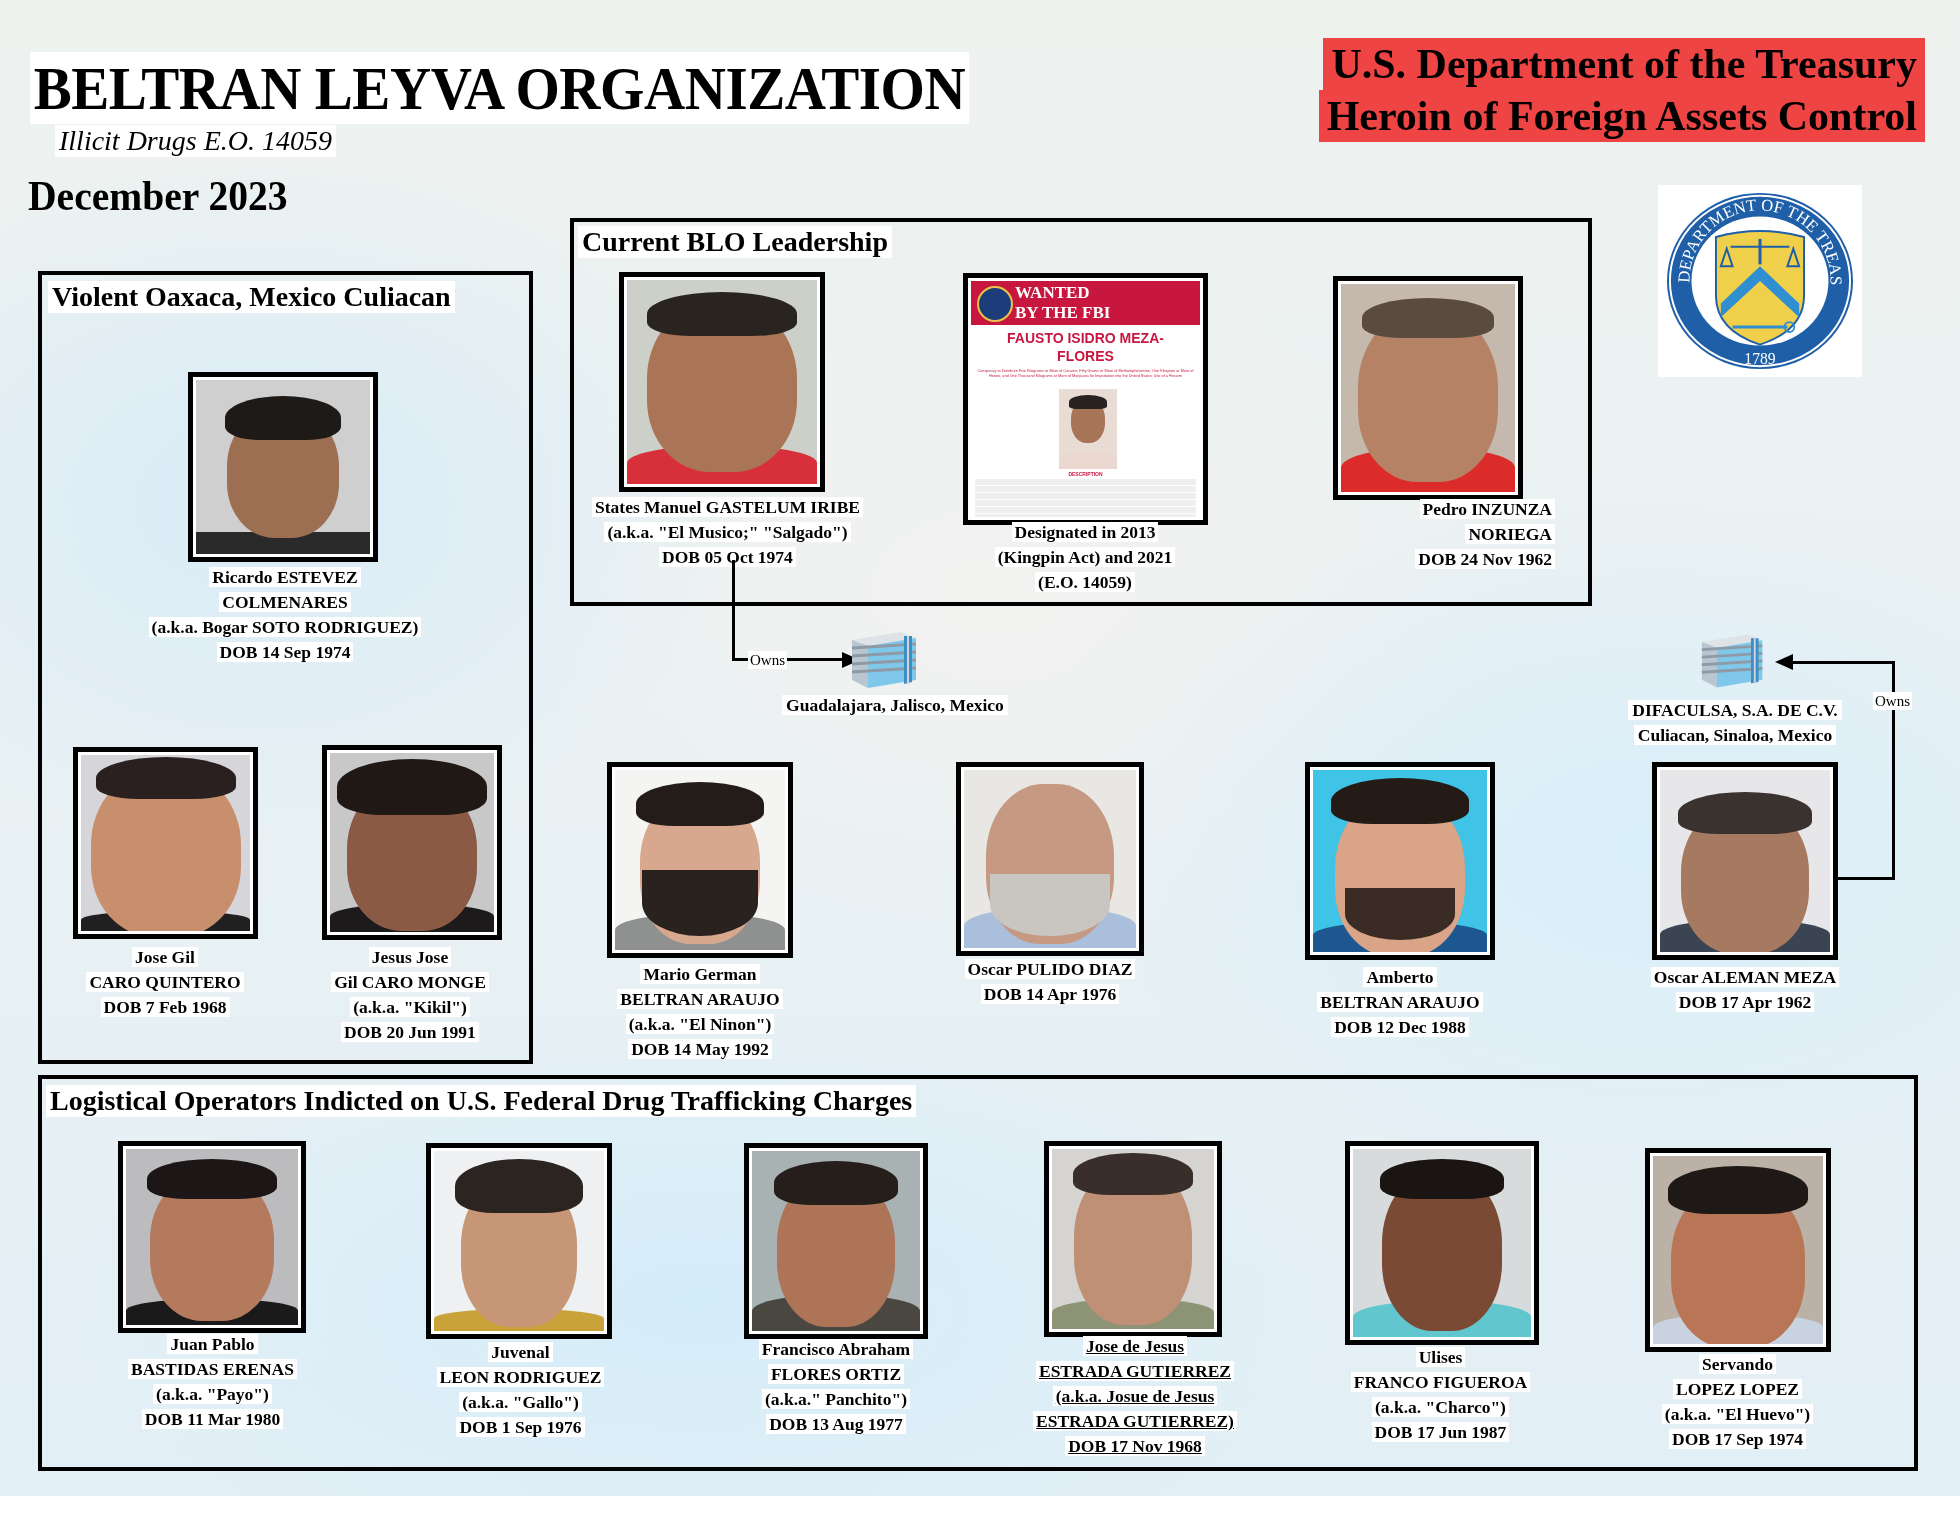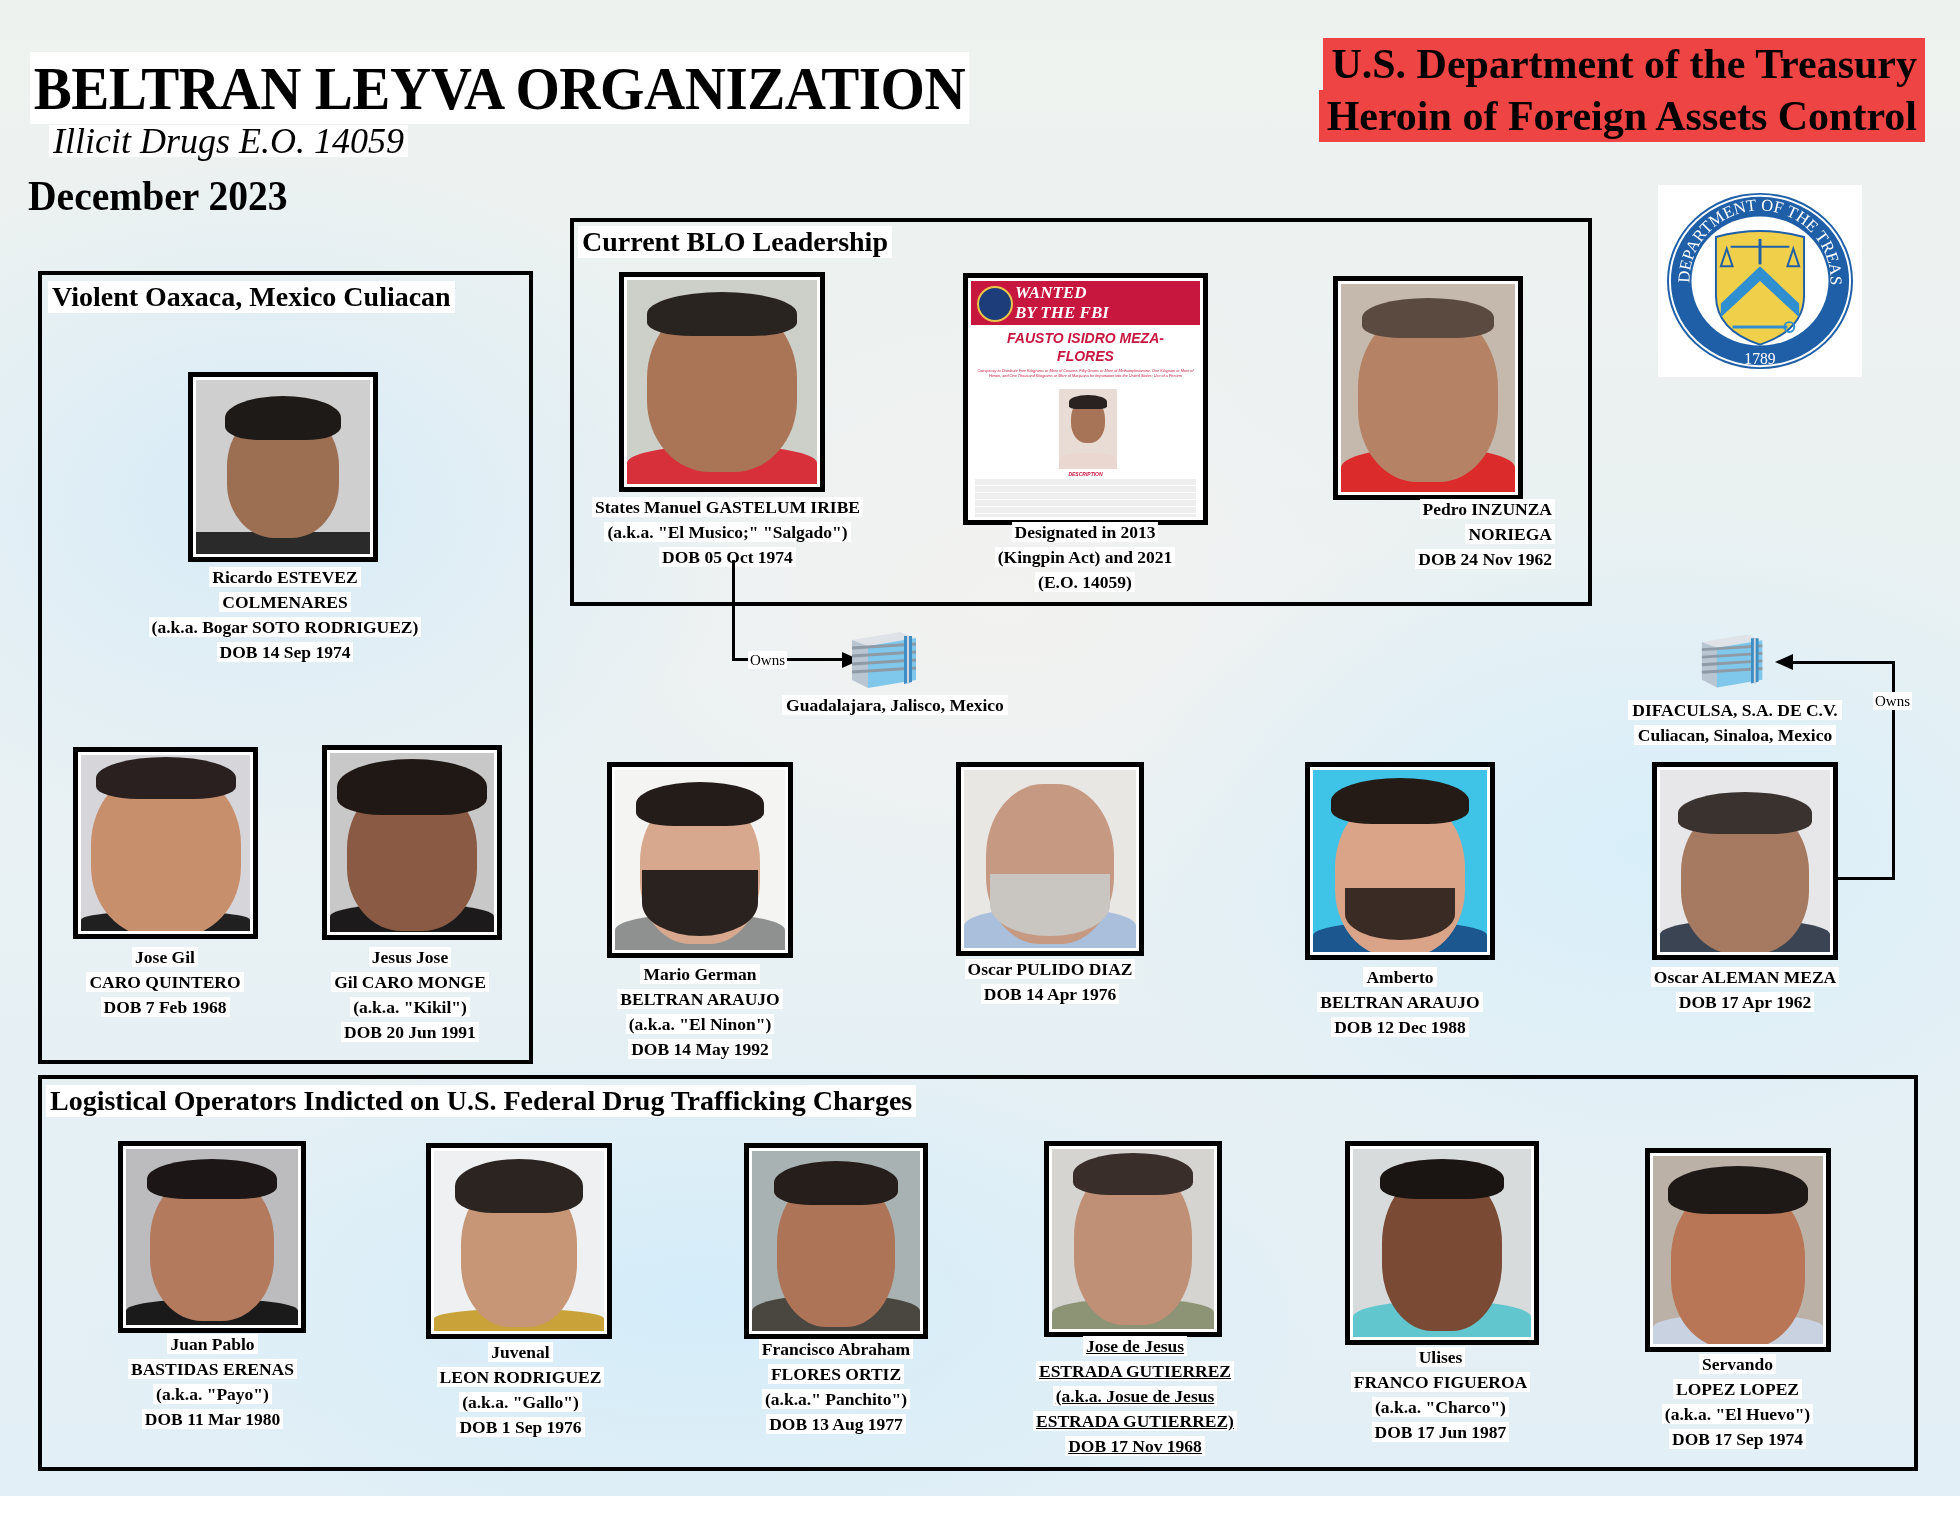--- a/index.html
+++ b/index.html
@@ -10,29 +10,29 @@
       radial-gradient(ellipse 700px 500px at 260px 500px, rgba(215,235,248,0.95), rgba(215,235,248,0) 70%),
       radial-gradient(ellipse 800px 500px at 1650px 850px, rgba(215,238,250,0.95), rgba(215,238,250,0) 70%),
       radial-gradient(ellipse 900px 400px at 700px 1300px, rgba(210,236,250,0.9), rgba(210,236,250,0) 70%),
       radial-gradient(ellipse 700px 500px at 1000px 600px, rgba(242,242,240,1), rgba(242,242,240,0) 70%),
       linear-gradient(180deg, #eef2ef 0%, #e9f1f3 50%, #e2eff6 100%);
   }
   .bottom-strip { position:absolute; left:0; top:1496px; width:1960px; height:36px; background:#fff; }
   .abs { position:absolute; }
   .hl { background:#fff; padding:0 4px; display:inline-block; }
   .title-main { left:30px; top:52px; font-size:62px; font-weight:bold; letter-spacing:-0.5px; line-height:72px; transform:scaleX(0.92); transform-origin:left; }
-  .subtitle { left:49px; top:125px; font-size:36px; font-style:italic; line-height:32px; }
+  .subtitle { left:55px; top:125px; font-size:28px; font-style:italic; line-height:32px; }
   .date { left:28px; top:172px; font-size:43px; font-weight:bold; line-height:48px; transform:scaleX(0.92); transform-origin:left; }
   .agency { right:35px; top:38px; width:640px; text-align:right; font-size:42px; font-weight:bold; line-height:52px; }
   .agency span { background:#ef4444; padding:0 8px; display:inline-block; }
   .seal { left:1658px; top:185px; width:204px; height:192px; background:#fff; display:flex; align-items:center; justify-content:center; }
   .box { position:absolute; border:4px solid #000; box-sizing:border-box; }
   .box-title { position:absolute; font-size:28px; font-weight:bold; line-height:32px; white-space:nowrap; }
   .photo { position:absolute; border:5px solid #000; box-sizing:border-box; padding:3px; background:#fff; }
-  .photo .inner { width:100%; height:100%; position:relative; overflow:hidden;font-style:italic; }
+  .photo .inner { width:100%; height:100%; position:relative; overflow:hidden; }
   .face { position:absolute; left:50%; transform:translateX(-50%); border-radius:45% 45% 42% 42%; }
   .hair { position:absolute; left:50%; transform:translateX(-50%); border-radius:50% 50% 30% 30%; }
   .shirt { position:absolute; left:0; right:0; bottom:0; border-radius:45% 45% 0 0; }
   .caption { position:absolute; text-align:center; font-size:17.5px; font-weight:bold; line-height:25px; }
   .caption div span { background:#fff; padding:0 3px; }
   .line { position:absolute; background:#000; }
   .arrow-r { position:absolute; width:0; height:0; border-top:8px solid transparent; border-bottom:8px solid transparent; border-left:18px solid #000; }
   .arrow-l { position:absolute; width:0; height:0; border-top:8px solid transparent; border-bottom:8px solid transparent; border-right:18px solid #000; }
   .owns { position:absolute; font-size:15px; background:#fff; padding:0 2px; line-height:18px; }
   .company { position:absolute; text-align:center; font-size:17.5px; font-weight:bold; line-height:25px; }

